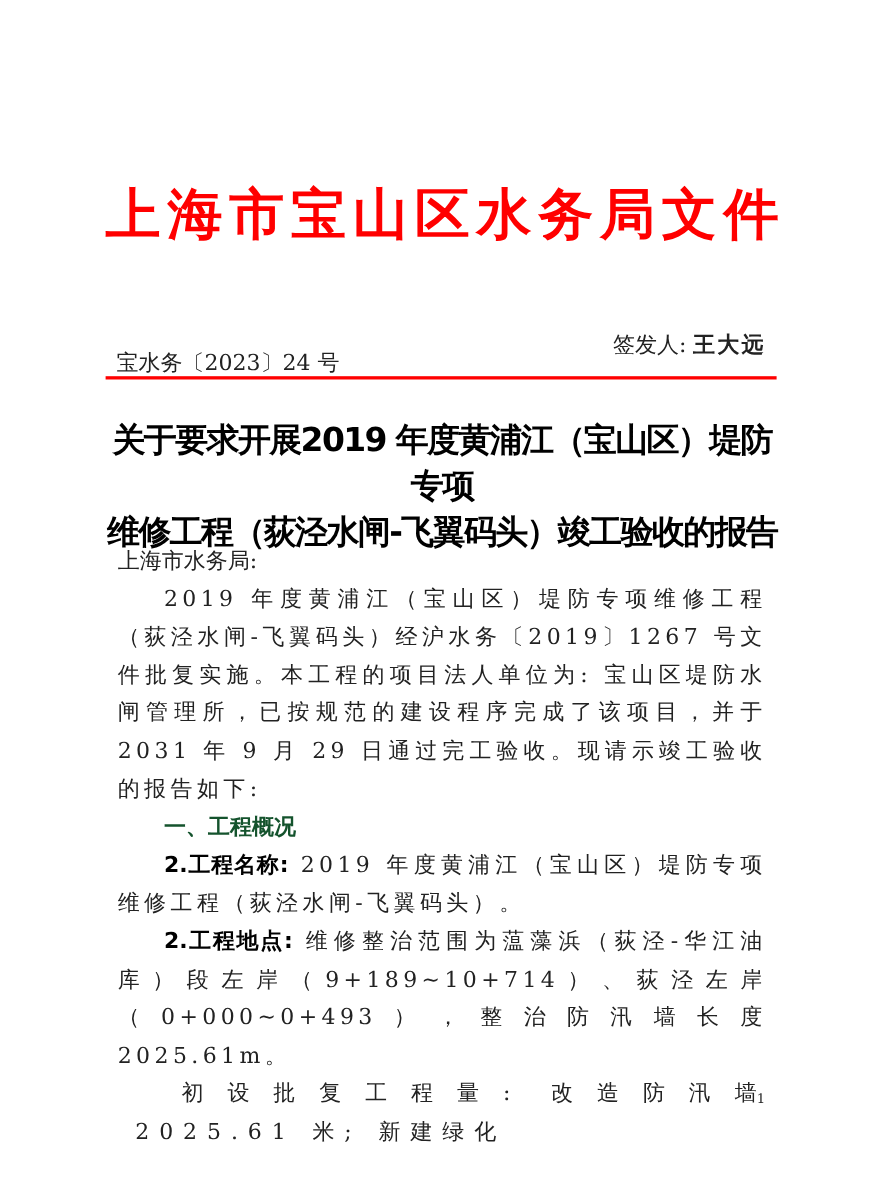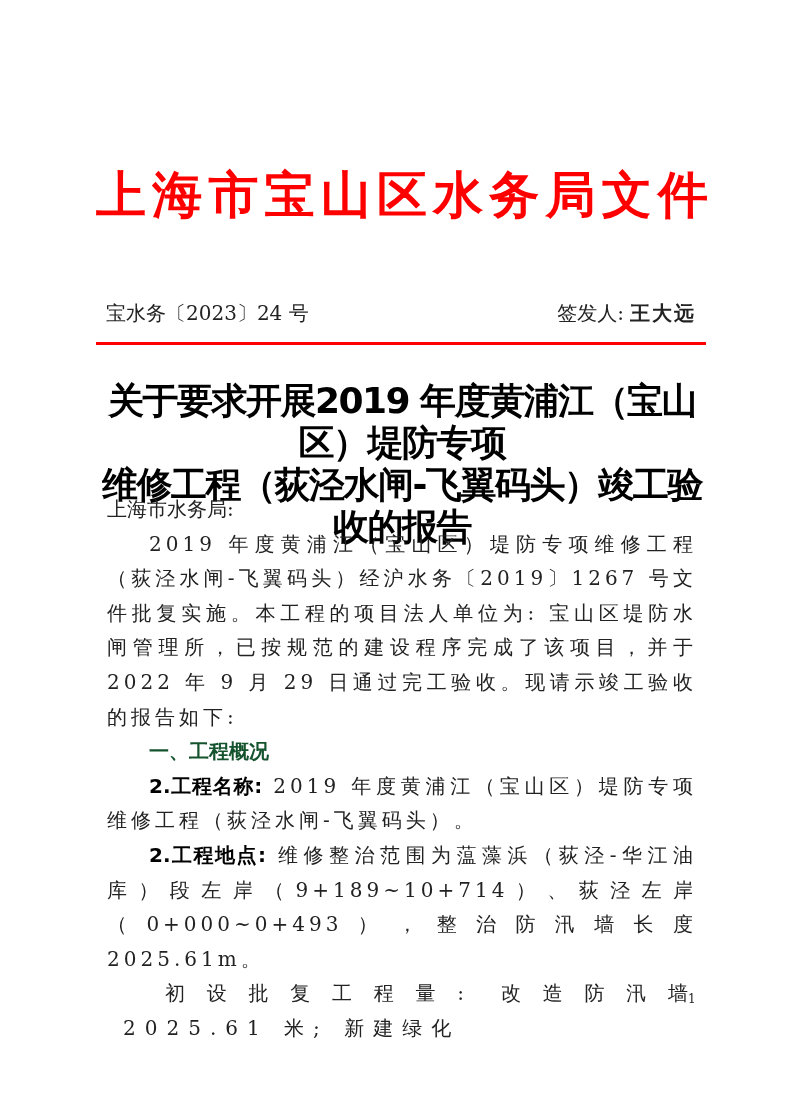--- a/index.html
+++ b/index.html
@@ -43,21 +43,21 @@
       left: 106px;
       top: 298px;
       width: 590px;
       height: 30px;
       font-size: 20px;
       line-height: 30px;
       color: #222;
     }
     .doc-number {
       position: absolute;
-      left: 0; top: 0;
+      left: 0; top: 16px;
     }
     .signer {
       position: absolute;
       right: 0; top: 0;
     }
     .signer-name {
       font-weight: bold;
       font-family: "DejaVu Sans", "Liberation Sans", sans-serif;
       letter-spacing: 2px;
       margin-left: 6px;
@@ -71,21 +71,21 @@
       background: #ff0000;
     }
     .title {
       position: absolute;
       left: 96px;
       top: 380px;
       width: 612px;
       text-align: center;
       font-family: "DejaVu Sans", "Liberation Sans", sans-serif;
       font-weight: bold;
-      font-size: 36px;
+      font-size: 30px;
       line-height: 42px;
       letter-spacing: -1.5px;
       color: #000;
     }
     .body {
       position: absolute;
       left: 107px;
       top: 492px;
       width: 590px;
       font-size: 20px;
@@ -146,21 +146,21 @@
 
   <div class="red-rule"></div>
 
   <div class="title">
     <div>关于要求开展2019 年度黄浦江（宝山区）堤防专项</div>
     <div>维修工程（荻泾水闸-飞翼码头）竣工验收的报告</div>
   </div>
 
   <div class="body">
     <p>上海市水务局:</p>
-    <p class="indent spaced">2019 年度黄浦江（宝山区）堤防专项维修工程（荻泾水闸-飞翼码头）经沪水务〔2019〕1267 号文件批复实施。本工程的项目法人单位为: 宝山区堤防水闸管理所，已按规范的建设程序完成了该项目，并于 2022 年 9 月 29 日通过完工验收。现请示竣工验收的报告如下:</p>
+    <p class="indent spaced">2019 年度黄浦江（宝山区）堤防专项维修工程（荻泾水闸-飞翼码头）经沪水务〔2019〕1267 号文件批复实施。本工程的项目法人单位为: 宝山区堤防水闸管理所，已按规范的建设程序完成了该项目，并于 2031 年 9 月 29 日通过完工验收。现请示竣工验收的报告如下:</p>
     <p class="section-heading">一、工程概况</p>
     <p class="indent"><span class="bold-label">2.工程名称:</span><span class="spaced"> 2019 年度黄浦江（宝山区）堤防专项维修工程（荻泾水闸-飞翼码头）。</span></p>
     <p class="indent"><span class="bold-label">2.工程地点:</span><span class="spaced"> 维修整治范围为蕰藻浜（荻泾-华江油库）段左岸（9+189~10+714）、荻泾左岸（0+000~0+493），整治防汛墙长度 2025.61m。</span></p>
     <p class="indent" style="letter-spacing:9px;margin-left:16px;">初设批复工程量: 改造防汛墙 2025.61 米; 新建绿化</p>
   </div>
 
   <div class="page-number">1</div>
 
 </div>
 

